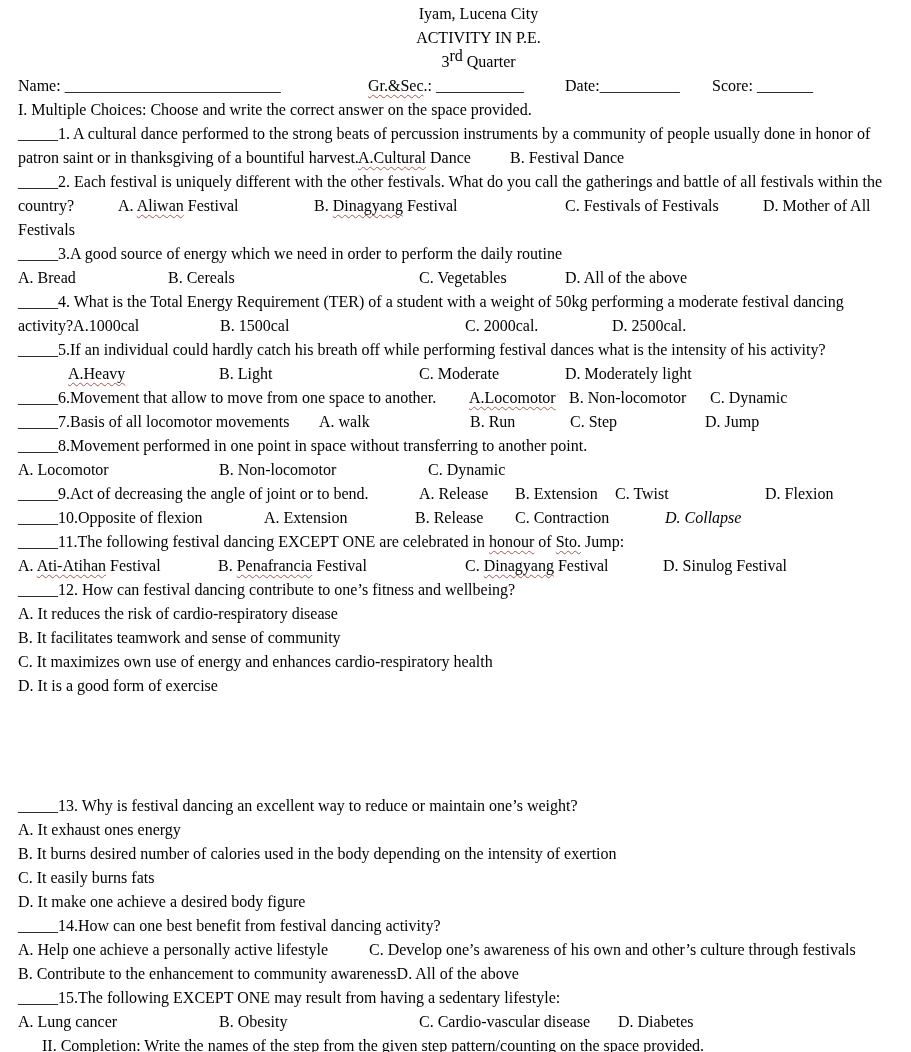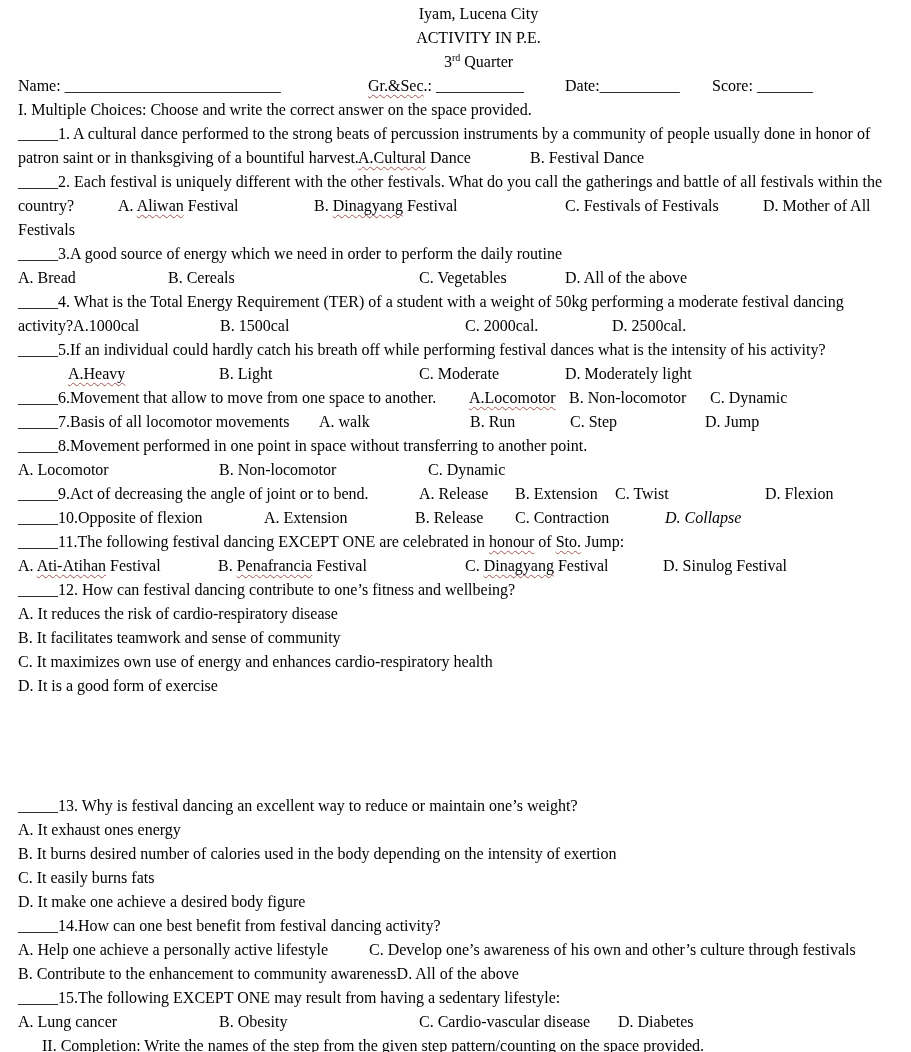--- a/index.html
+++ b/index.html
@@ -37,36 +37,36 @@
     top: 0;
   }
   .sq {
     text-decoration-line: underline;
     text-decoration-style: wavy;
     text-decoration-color: var(--sq-color, #a25b52);
     text-decoration-thickness: 1px;
     text-underline-offset: 3px;
   }
   .sup {
-    font-size: 10px;
+    font-size: 16px;
     vertical-align: super;
     line-height: 0;
   }
 </style>
 </head>
 <body>
 
 <div class="page" style="color: rgb(0, 0, 0); background: rgb(255, 255, 255);">
     <div class="line center"><span><span>Iyam, Lucena City</span></span></div>
     <div class="line center"><span><span>ACTIVITY IN P.E.</span></span></div>
     <div class="line center"><span><span>3</span><span class="sup">rd</span><span> Quarter</span></span></div>
     <div class="line"><span><span>Name: </span><span>___________________________</span></span><span class="abs" style="left: 350px;"><span class="sq">Gr.&amp;Sec</span><span>.: </span><span>___________</span></span><span class="abs" style="left: 547px;"><span>Date:</span><span>__________</span></span><span class="abs" style="left: 694px; text-align: right;"><span>Score: </span><span>_______</span></span></div>
     <div class="line"><span><span>I. Multiple Choices: Choose and write the correct answer on the space provided.</span></span></div>
     <div class="line"><span><span>_____1. A cultural dance performed to the strong beats of percussion instruments by a community of people usually done in honor of</span></span></div>
-    <div class="line"><span><span>patron saint or in thanksgiving of a bountiful harvest. </span></span><span class="abs" style="left: 340px;"><span class="sq">A.Cultural</span><span> Dance</span></span><span class="abs" style="left: 512px;"><span>B. Festival Dance</span></span></div>
+    <div class="line"><span><span>patron saint or in thanksgiving of a bountiful harvest. </span></span><span class="abs" style="left: 340px;"><span class="sq">A.Cultural</span><span> Dance</span></span><span class="abs" style="left: 492px;"><span>B. Festival Dance</span></span></div>
     <div class="line"><span><span>_____2. Each festival is uniquely different with the other festivals. What do you call the gatherings and battle of all festivals within the</span></span></div>
     <div class="line"><span><span>country?</span></span><span class="abs" style="left: 100px;"><span>A. </span><span class="sq">Aliwan</span><span> Festival</span></span><span class="abs" style="left: 296px;"><span>B. </span><span class="sq">Dinagyang</span><span> Festival</span></span><span class="abs" style="left: 547px;"><span>C. Festivals of Festivals</span></span><span class="abs" style="left: 745px;"><span>D. Mother of All</span></span></div>
     <div class="line"><span><span>Festivals</span></span></div>
     <div class="line"><span><span>_____3.A good source of energy which we need in order to perform the daily routine</span></span></div>
     <div class="line"><span><span>A. Bread</span></span><span class="abs" style="left: 150px;"><span>B. Cereals</span></span><span class="abs" style="left: 401px;"><span>C. Vegetables</span></span><span class="abs" style="left: 547px;"><span>D. All of the above</span></span></div>
     <div class="line"><span><span>_____4. What is the Total Energy Requirement (TER) of a student with a weight of 50kg performing a moderate festival dancing</span></span></div>
     <div class="line"><span><span>activity?A.1000cal</span></span><span class="abs" style="left: 202px;"><span>B. 1500cal</span></span><span class="abs" style="left: 447px;"><span>C. 2000cal.</span></span><span class="abs" style="left: 594px;"><span>D. 2500cal.</span></span></div>
     <div class="line"><span><span>_____5.If an individual could hardly catch his breath off while performing festival dances what is the intensity of his activity?</span></span></div>
     <div class="line"><span class="abs" style="left: 50px;"><span class="sq">A.Heavy</span></span><span class="abs" style="left: 201px;"><span>B. Light</span></span><span class="abs" style="left: 401px;"><span>C. Moderate</span></span><span class="abs" style="left: 547px;"><span>D. Moderately light</span></span></div>
     <div class="line"><span><span>_____6.Movement that allow to move from one space to another.</span></span><span class="abs" style="left: 451px;"><span class="sq">A.Locomotor</span></span><span class="abs" style="left: 551px;"><span>B. Non-locomotor</span></span><span class="abs" style="left: 692px;"><span>C. Dynamic</span></span></div>

